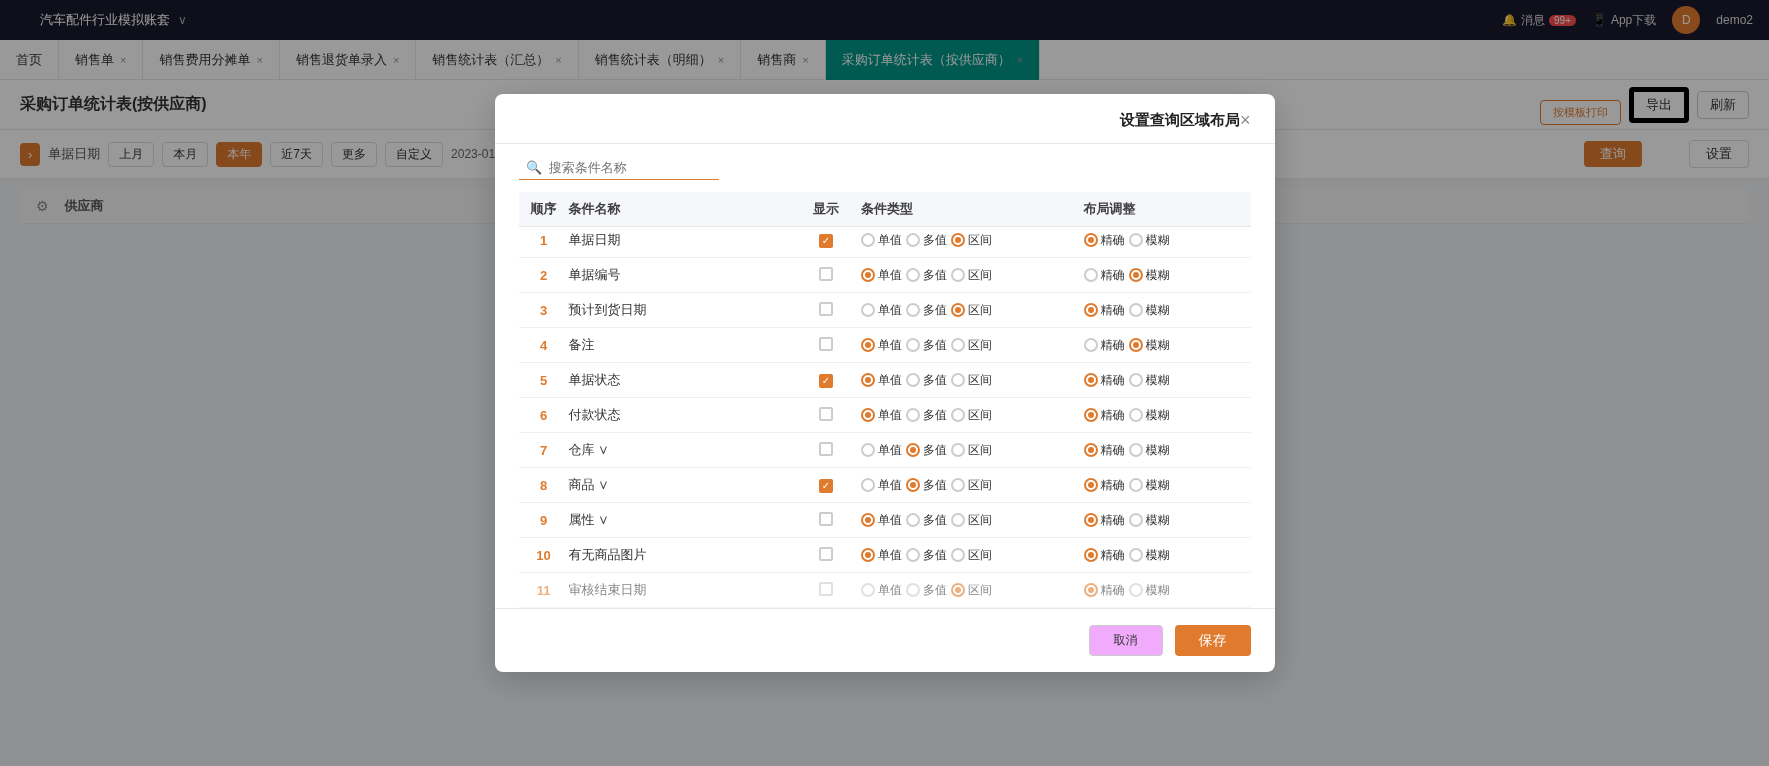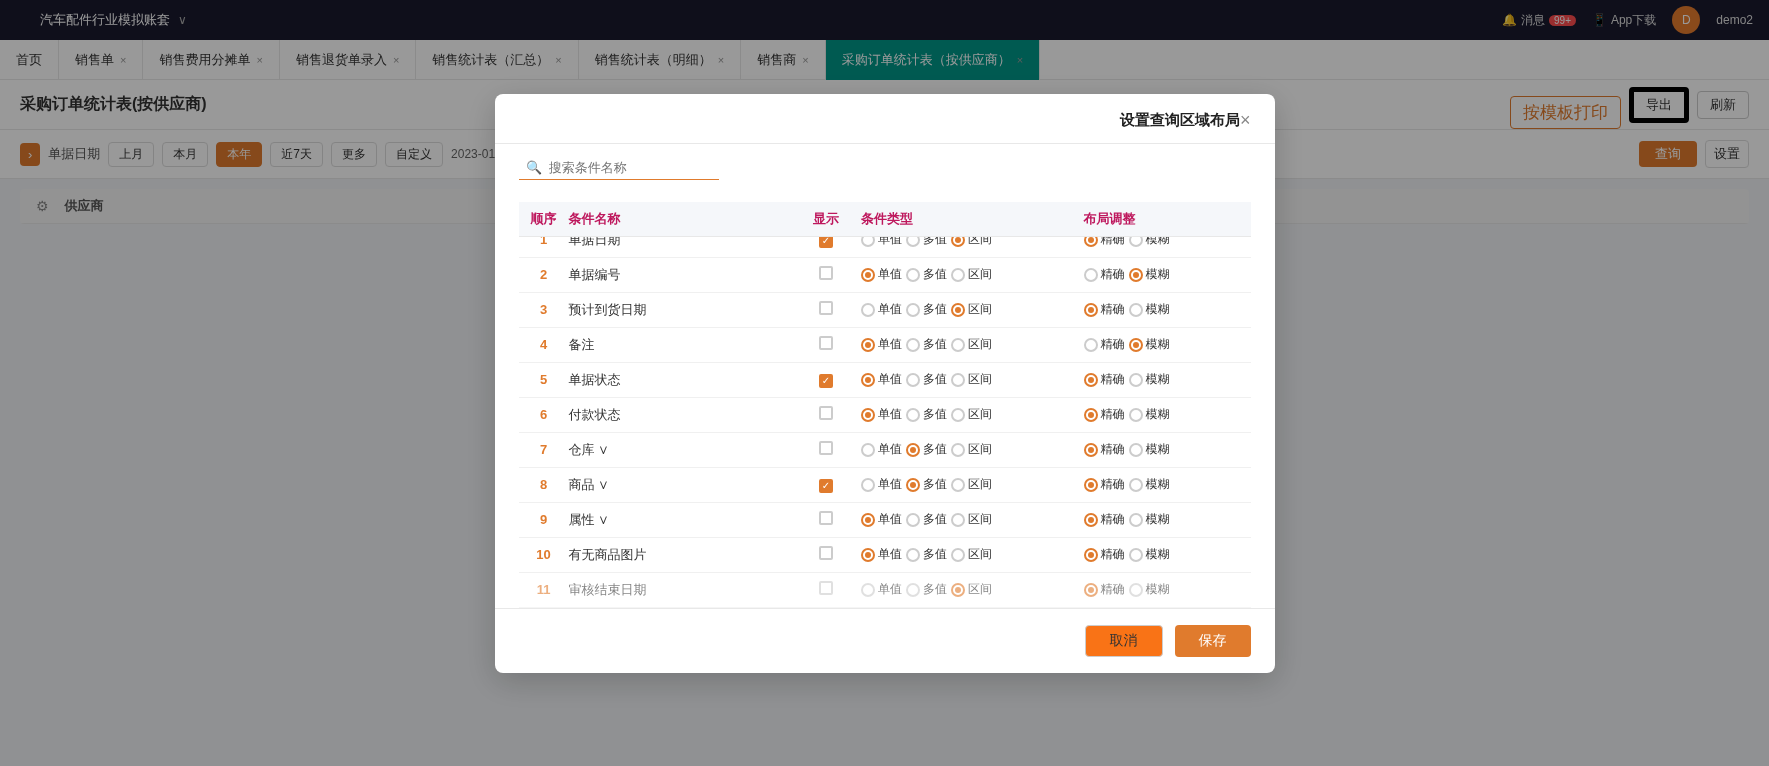--- a/index.html
+++ b/index.html
@@ -50,40 +50,40 @@
       height: 50px;
       background: #fff;
       display: flex;
       align-items: center;
       justify-content: space-between;
       padding: 0 20px;
       border-bottom: 1px solid #e8e8e8;
     }
     .page-title { font-size: 16px; font-weight: bold; color: #333; }
     .page-actions { display: flex; align-items: center; gap: 8px; }
-    .btn-print { background: #fff; border: 1px solid #e07b2d; color: #e07b2d; padding: 4px 12px; border-radius: 4px; font-size: 17px; cursor: pointer; display: flex; align-items: center; gap: 4px; margin-top: 16px; }
+    .btn-print { background: #fff; border: 1px solid #e07b2d; color: #e07b2d; padding: 4px 12px; border-radius: 4px; font-size: 11px; cursor: pointer; display: flex; align-items: center; gap: 4px; margin-top: 16px; }
     .btn-export { background: #fff; border: 5px solid #000000; color: #333; padding: 4px 12px; border-radius: 4px; font-size: 13px; cursor: pointer; }
     .btn-refresh { background: #fff; border: 1px solid #ccc; color: #333; padding: 4px 12px; border-radius: 4px; font-size: 13px; cursor: pointer; }
 
     
     .filter-bar {
       background: #fff;
       padding: 10px 20px;
       display: flex;
       align-items: center;
       gap: 8px;
       border-bottom: 1px solid #e8e8e8;
     }
     .filter-toggle { background: #e07b2d; color: #fff; border: none; border-radius: 4px; padding: 4px 8px; cursor: pointer; font-size: 13px; }
     .filter-label { font-size: 13px; color: #555; }
     .date-btn { padding: 3px 10px; border: 1px solid #ddd; border-radius: 4px; font-size: 12px; cursor: pointer; background: #fff; color: #333; }
     .date-btn.active-date { background: #e07b2d; color: #fff; border-color: #e07b2d; }
     .date-range { font-size: 12px; color: #666; }
     .btn-query { background: #e07b2d; color: #fff; border: none; border-radius: 4px; padding: 4px 16px; font-size: 13px; cursor: pointer; margin-left: auto; }
-    .btn-set { background: #fff; border: 1px solid #ddd; color: #333; border-radius: 4px; padding: 4px 8px; font-size: 13px; cursor: pointer; }
+    .btn-set { background: #fff; border: 1px solid #ddd; color: #333; border-radius: 4px; padding: 4px 16px; font-size: 13px; cursor: pointer; margin-left: 39px; }
 
     
     .main-content {
       background: #f0f2f5;
       padding: 10px 20px;
     }
     .table-wrapper {
       background: #fff;
       border-radius: 4px;
       overflow: hidden;
@@ -172,25 +172,25 @@
       flex: 1;
       overflow-y: auto;
       padding: 0 24px;
     }
     .dt-head {
       display: flex;
       align-items: center;
       background: #f5f7fa;
       padding: 8px 0;
       font-size: 13px;
-      color: #be185d;
+      color: #404040;
       font-weight: 600;
       border-bottom: 1px solid #e8e8e8;
       position: sticky;
-      top: 14px;
+      top: 4px;
     }
     .dt-row {
       display: flex;
       align-items: center;
       padding: 8px 0;
       border-bottom: 1px solid #f0f0f0;
       font-size: 13px;
       color: #333;
     }
     .col-seq { width: 50px; text-align: center; color: #e07b2d; font-weight: 600; }
@@ -232,23 +232,23 @@
     .dialog-footer {
       padding: 16px 24px;
       display: flex;
       justify-content: flex-end;
       gap: 12px;
       border-top: 1px solid #e8e8e8;
     }
     .btn-cancel {
       padding: 6px 24px;
       border: 1px solid #ccc;
-      background: #f97316;
+      background: #f0abfc;
       border-radius: 4px;
-      font-size: 14px;
+      font-size: 12px;
       cursor: pointer;
       color: #333;
     }
     .btn-save {
       padding: 6px 24px;
       border: none;
       background: #e07b2d;
       color: #fff;
       border-radius: 4px;
       font-size: 14px;

